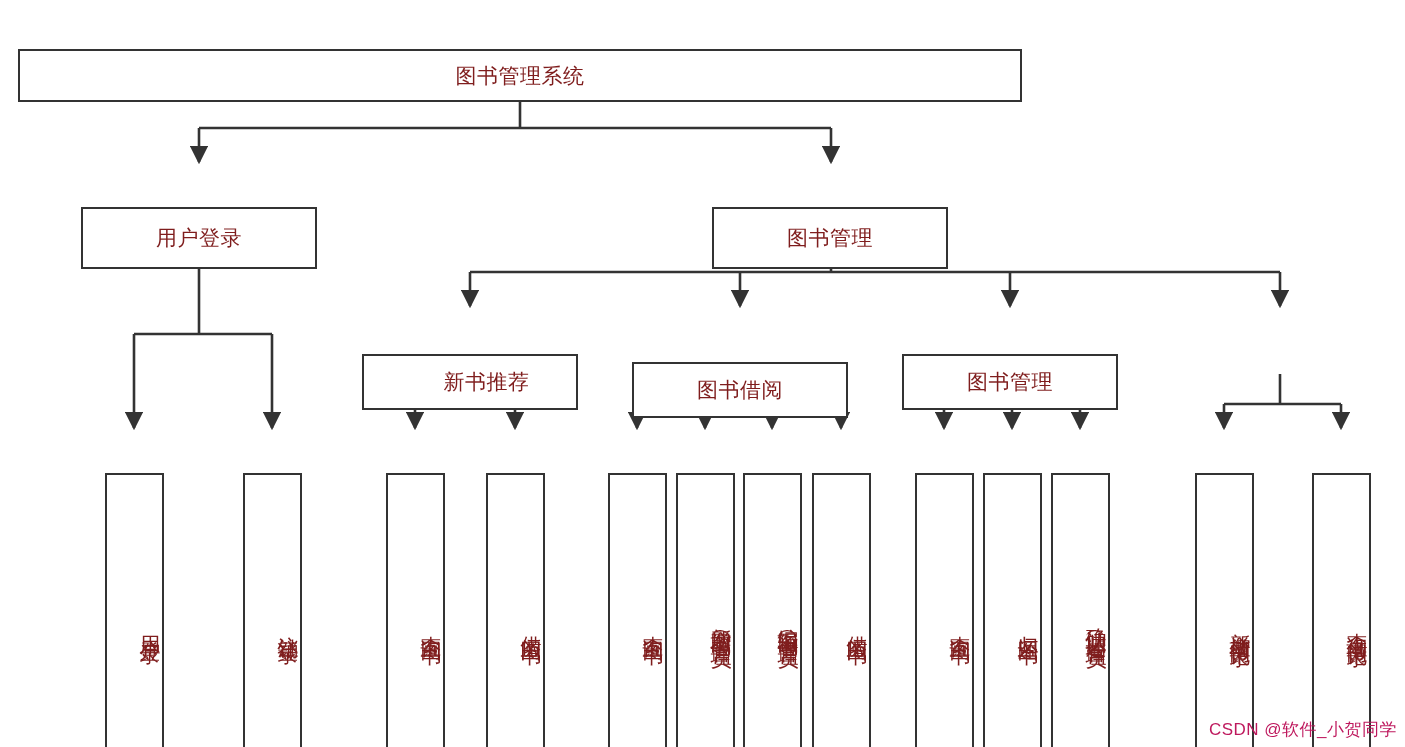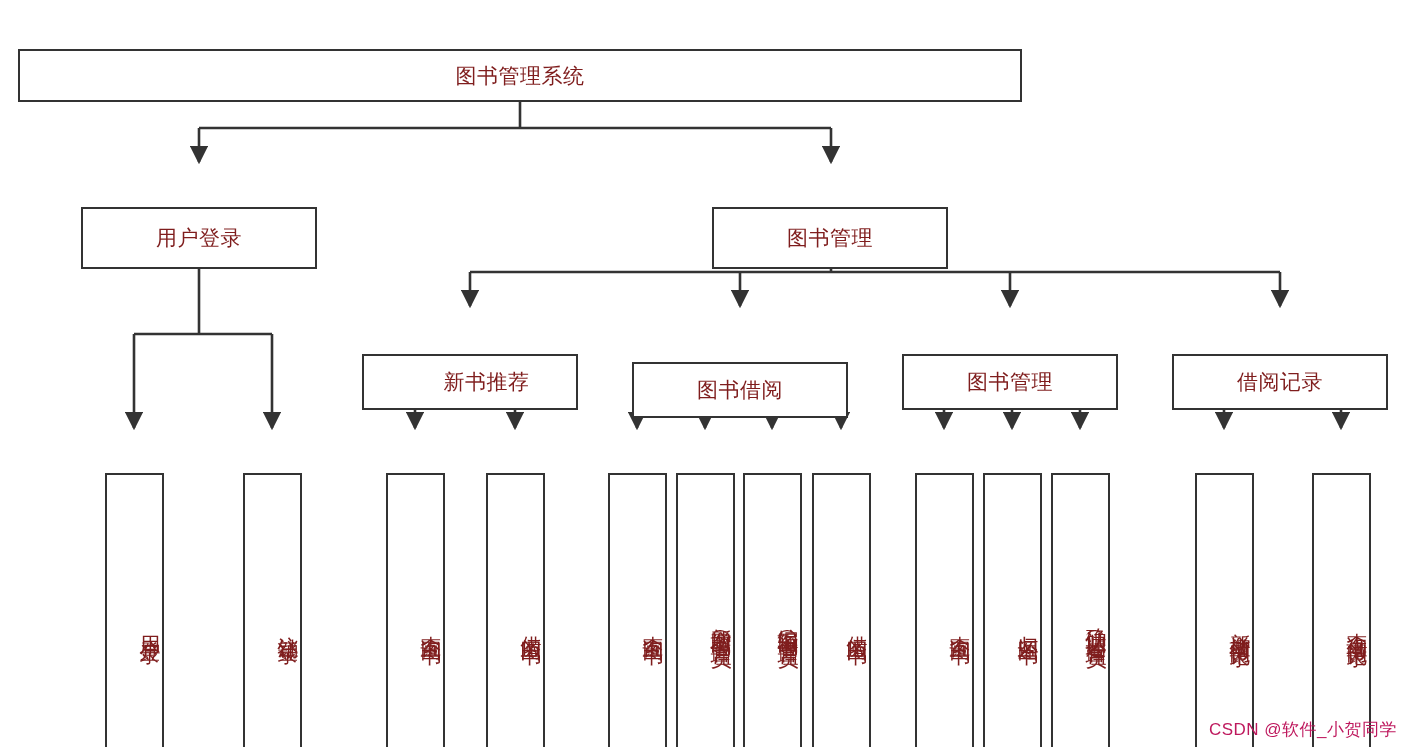--- a/index.html
+++ b/index.html
@@ -139,23 +139,20 @@
   </div>
 
   <div class="node horiz" style="left:632px; top:326px; width:216px; height:56px;">
     <span>图书借阅</span>
   </div>
 
   <div class="node horiz" style="left:902px; top:318px; width:216px; height:56px;">
     <span>图书管理</span>
   </div>
 
-  <div class="node horiz" style="left:1172px; top:318px; width:216px; height:56px;">
-    <span>借阅记录</span>
-  </div>
 
   <div class="node vert" style="left:105px; top:437px; width:59px; height:297px;">
     <span class="vlabel">用户登录</span>
   </div>
 
   <div class="node vert" style="left:243px; top:437px; width:59px; height:297px;">
     <span class="vlabel">注销登录</span>
   </div>
 
   <div class="node vert" style="left:386px; top:437px; width:59px; height:297px;">

